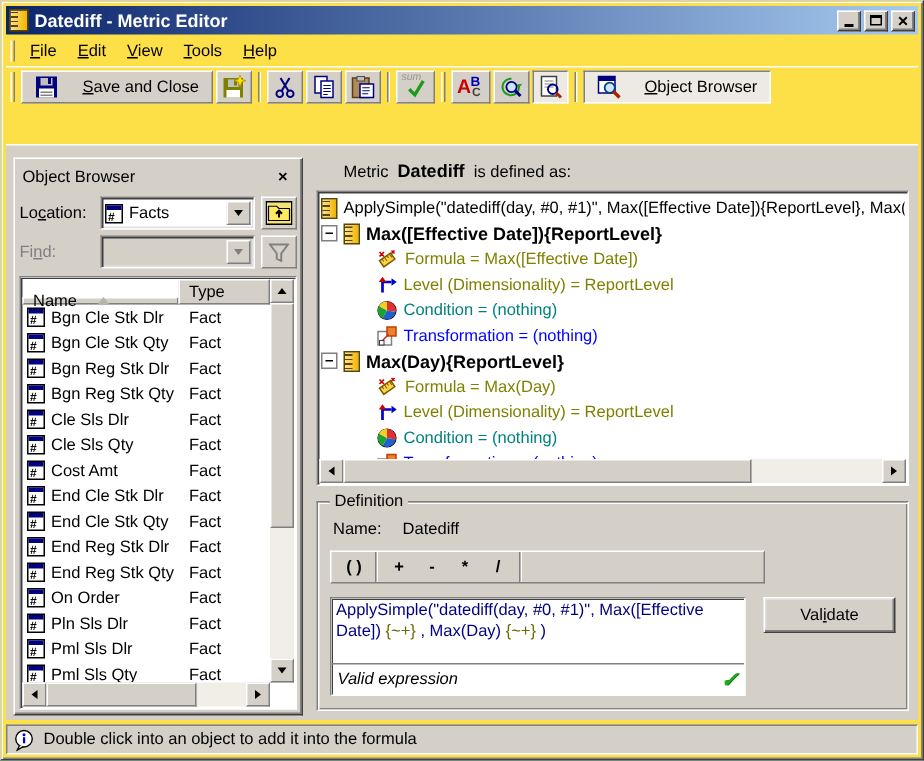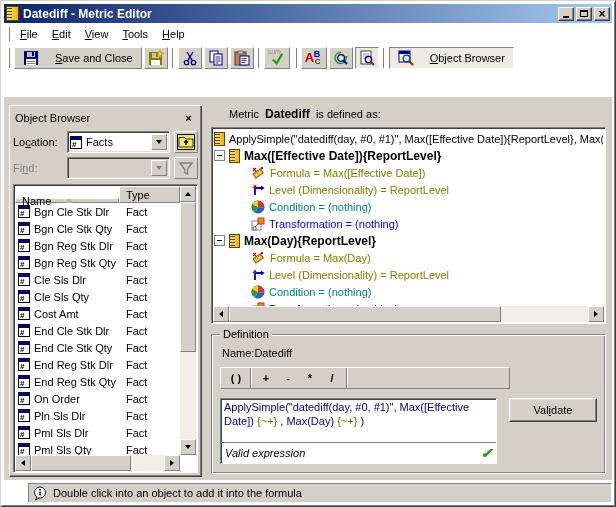--- a/index.html
+++ b/index.html
@@ -1,17 +1,17 @@
 <!DOCTYPE html>
 <html><head>
 <meta charset="utf-8">
 <style>
   html,body{margin:0;padding:0;background:#3a6ea5;font-family:"Liberation Sans",sans-serif;}
   *{box-sizing:border-box;}
-  .window{width:616px;height:507px;background:#ffffff;position:relative;
+  .window{width:616px;height:507px;background:#fde047;position:relative;
     border:1px solid #404040;border-top-color:#d4d0c8;border-left-color:#d4d0c8;
     box-shadow:inset 1px 1px 0 #fff, inset -1px -1px 0 #808080;padding:3px;}
   
   .titlebar{height:19px;background:linear-gradient(to right,#0a246a,#a6caf0);
     display:flex;align-items:center;padding:0 2px;color:#fff;}
   .title-text{font-size:12px;font-weight:bold;margin-left:4px;flex:1;white-space:nowrap;}
   .winbtn{width:16px;height:14px;background:#d4d0c8;border:1px solid;border-color:#fff #404040 #404040 #fff;
     box-shadow:inset -1px -1px 0 #808080;margin-left:2px;display:flex;align-items:center;justify-content:center;
     font-size:10px;font-weight:bold;color:#000;position:relative;}
   .glyph-min{width:6px;height:2px;background:#000;margin-top:7px;}
@@ -100,38 +100,38 @@
   
   .metric-icon{width:11px;height:14px;flex:none;background:linear-gradient(to right,#ffe38a 0,#f0b400 100%);
     border:1px solid #5a4500;position:relative;}
   .metric-icon::before{content:"";position:absolute;left:0;top:1px;width:5px;bottom:1px;
     background:repeating-linear-gradient(to bottom,#5a4500 0 1px,transparent 1px 3px);}
   .metric-icon.big{width:13px;height:15px;}
   
   .defgroup{margin-top:10px;border:1px solid;border-color:#808080 #fff #fff #808080;
     box-shadow:inset 1px 1px 0 #fff,inset -1px -1px 0 #808080;position:relative;padding:12px 8px 10px;height:140px;}
   .deflegend{position:absolute;top:-7px;left:8px;background:#d4d0c8;font-size:11px;padding:0 3px;}
-  .namerow{font-size:11px;margin:0 0 8px 2px;display:flex;}
+  .namerow{font-size:11px;margin:0 0 8px 2px;display:flex;gap:14px;}
   .opbar{height:22px;border:1px solid;border-color:#fff #808080 #808080 #fff;display:flex;align-items:center;
     padding:0 4px;margin-bottom:9px;width:290px;}
   .opbtn{min-width:22px;height:18px;display:flex;align-items:center;justify-content:center;
     font-size:11px;font-weight:bold;color:#000;padding:0 4px;}
   .defbottom{display:flex;gap:12px;}
   .exprwrap{width:296px;border:1px solid;border-color:#808080 #fff #fff #808080;box-shadow:inset 1px 1px 0 #404040;background:#fff;}
   .exprtext{height:44px;padding:1px 3px;font-size:11px;line-height:14px;color:#000080;border-bottom:1px solid #808080;overflow:hidden;}
   .exprtext .olv{color:#6b6b00;}
   .validrow{height:20px;display:flex;align-items:center;padding:0 4px;font-size:11px;font-style:italic;}
   .validrow .msg{flex:1;}
   .check{color:#22aa22;font-weight:bold;font-size:14px;text-shadow:1px 0 0 #0f7a0f;}
   .btncol{display:flex;flex-direction:column;gap:13px;}
   .pushbtn{width:88px;height:24px;background:#d4d0c8;border:1px solid;border-color:#fff #404040 #404040 #fff;
     box-shadow:inset -1px -1px 0 #808080,inset 1px 1px 0 #dfdfdf;font-size:11px;display:flex;align-items:center;justify-content:center;}
   
   .statusbar{position:absolute;left:3px;right:3px;bottom:3px;height:20px;border:1px solid;
-    border-color:#808080 #fff #fff #808080;display:flex;align-items:center;gap:5px;padding:0 4px;font-size:11px;background:#d4d0c8;margin-left:24px;}
+    border-color:#808080 #fff #fff #808080;display:flex;align-items:center;gap:5px;padding:0 4px;font-size:11px;background:#d4d0c8;}
   svg{display:block;}
 </style>
 </head>
 <body>
 
 <div class="window">
 
   <div class="titlebar">
     <span class="metric-icon big"></span>
     <span class="title-text">Datediff - Metric Editor</span>

